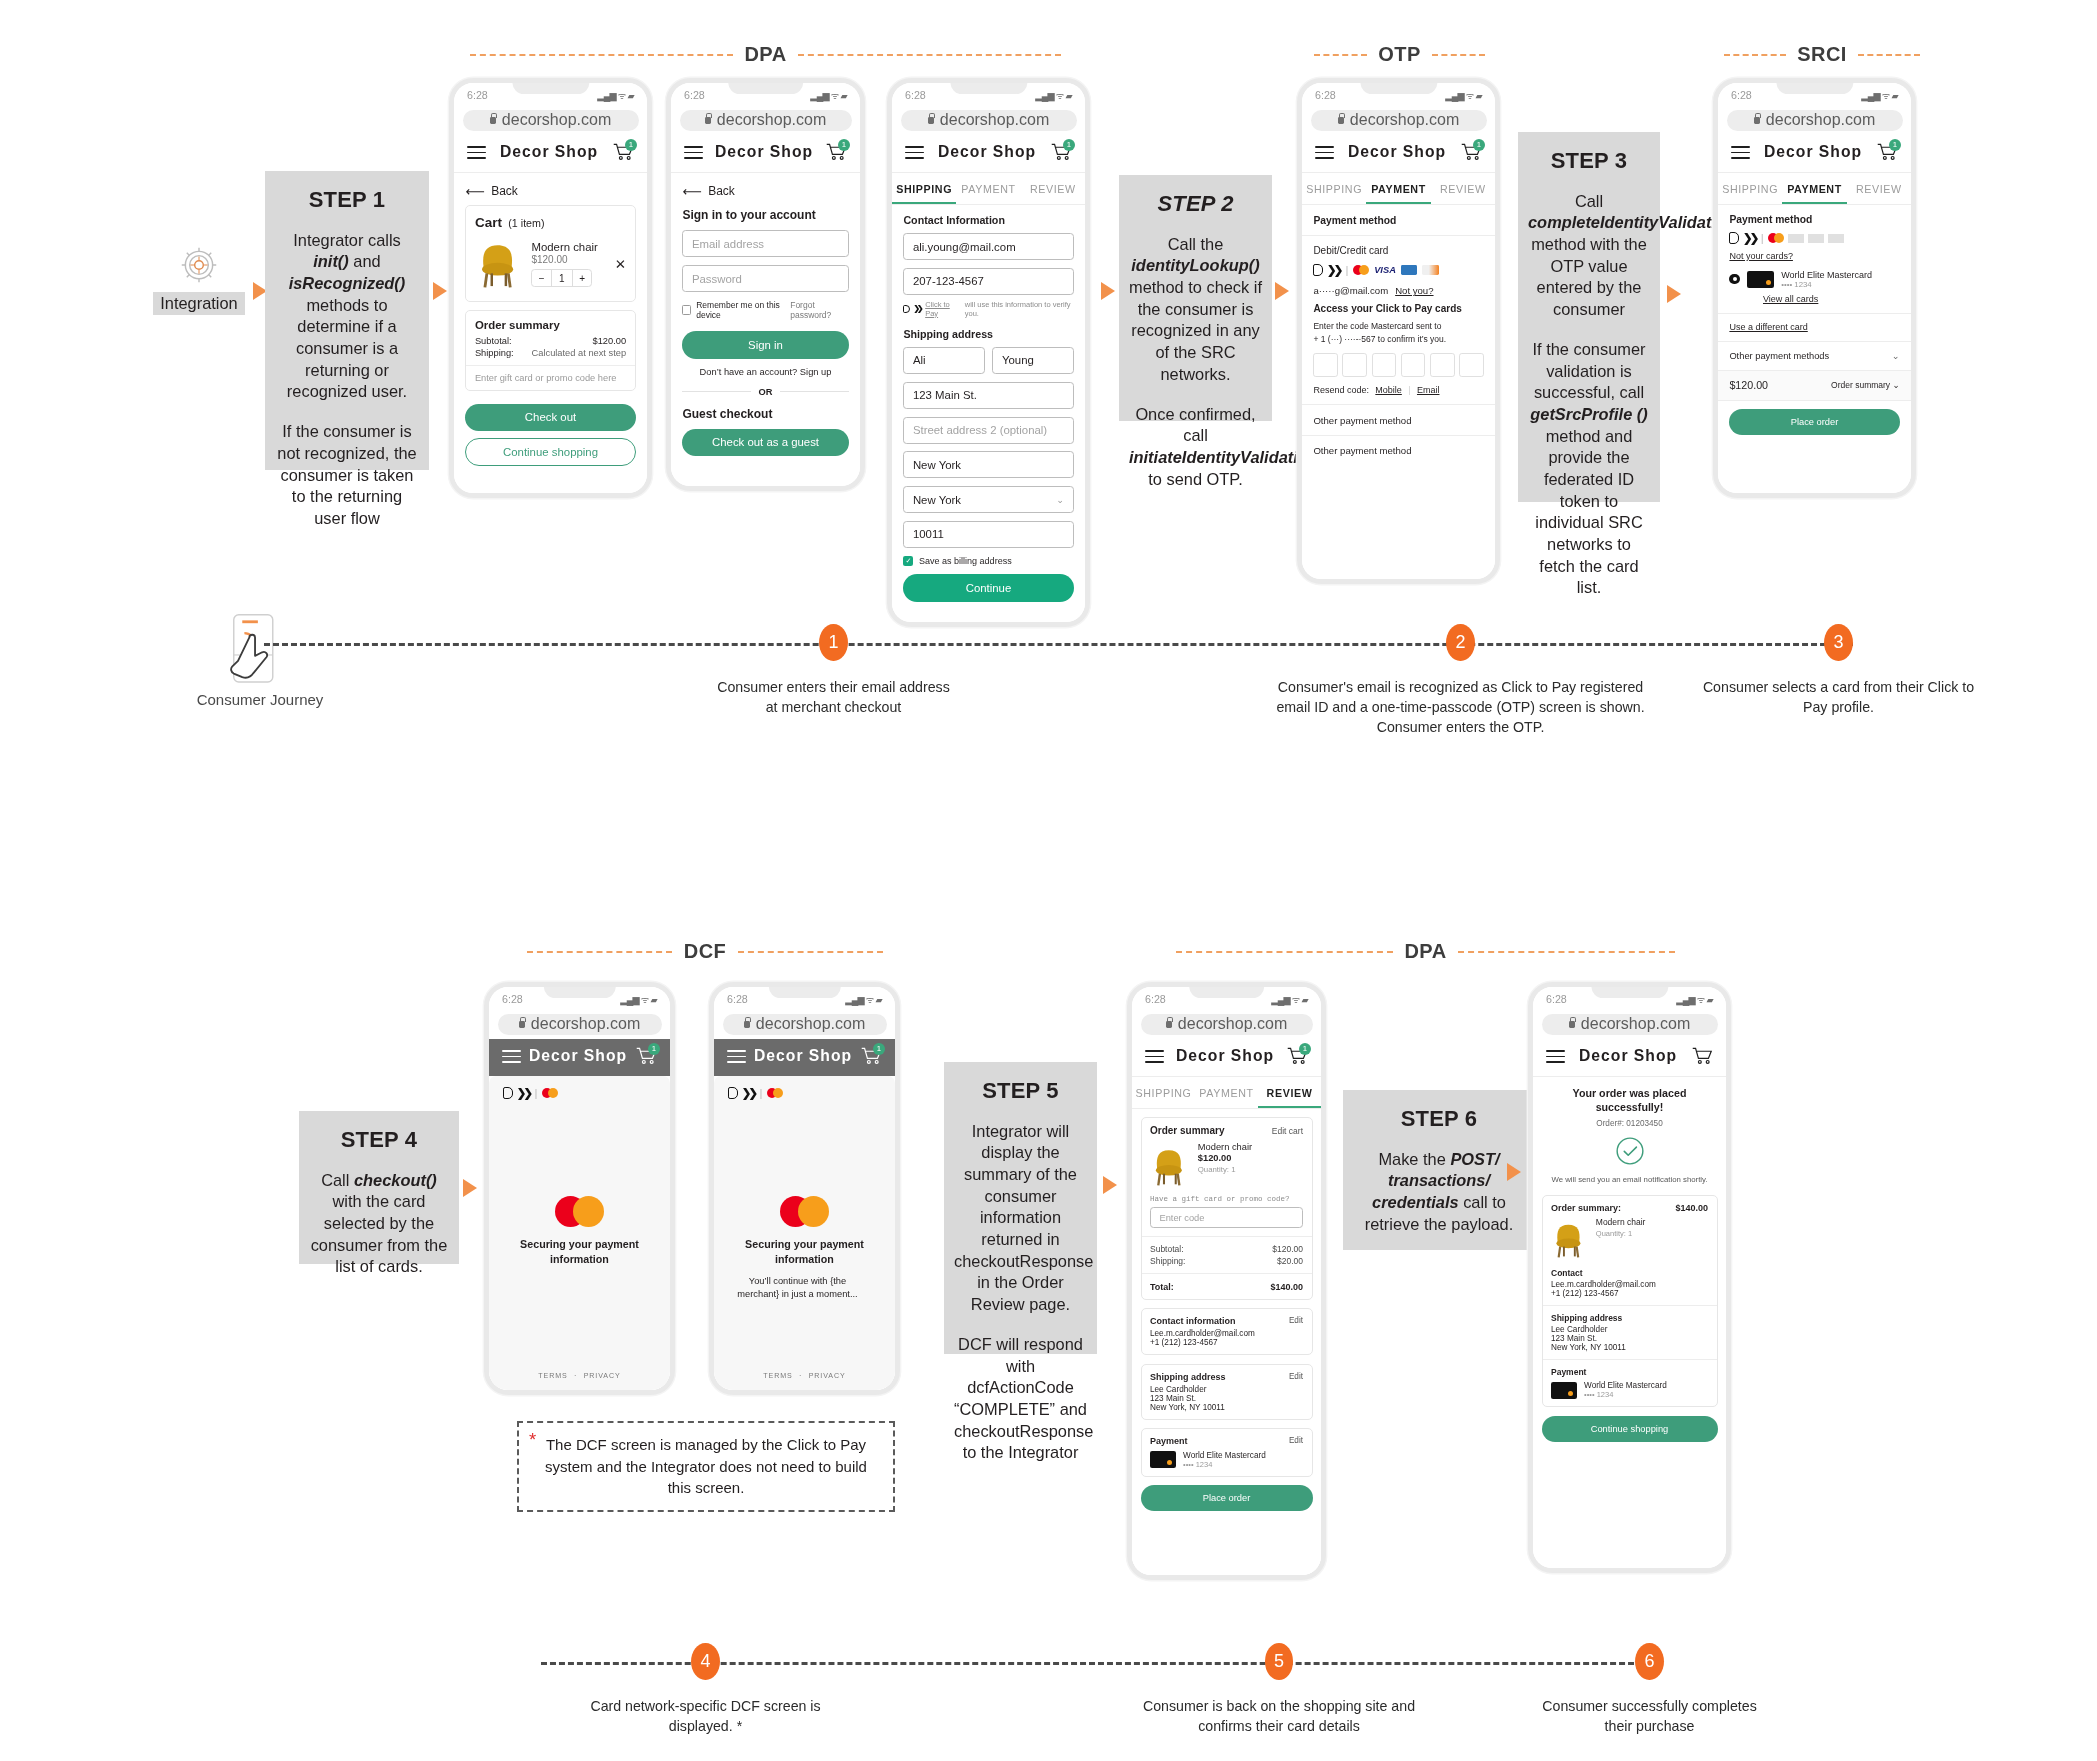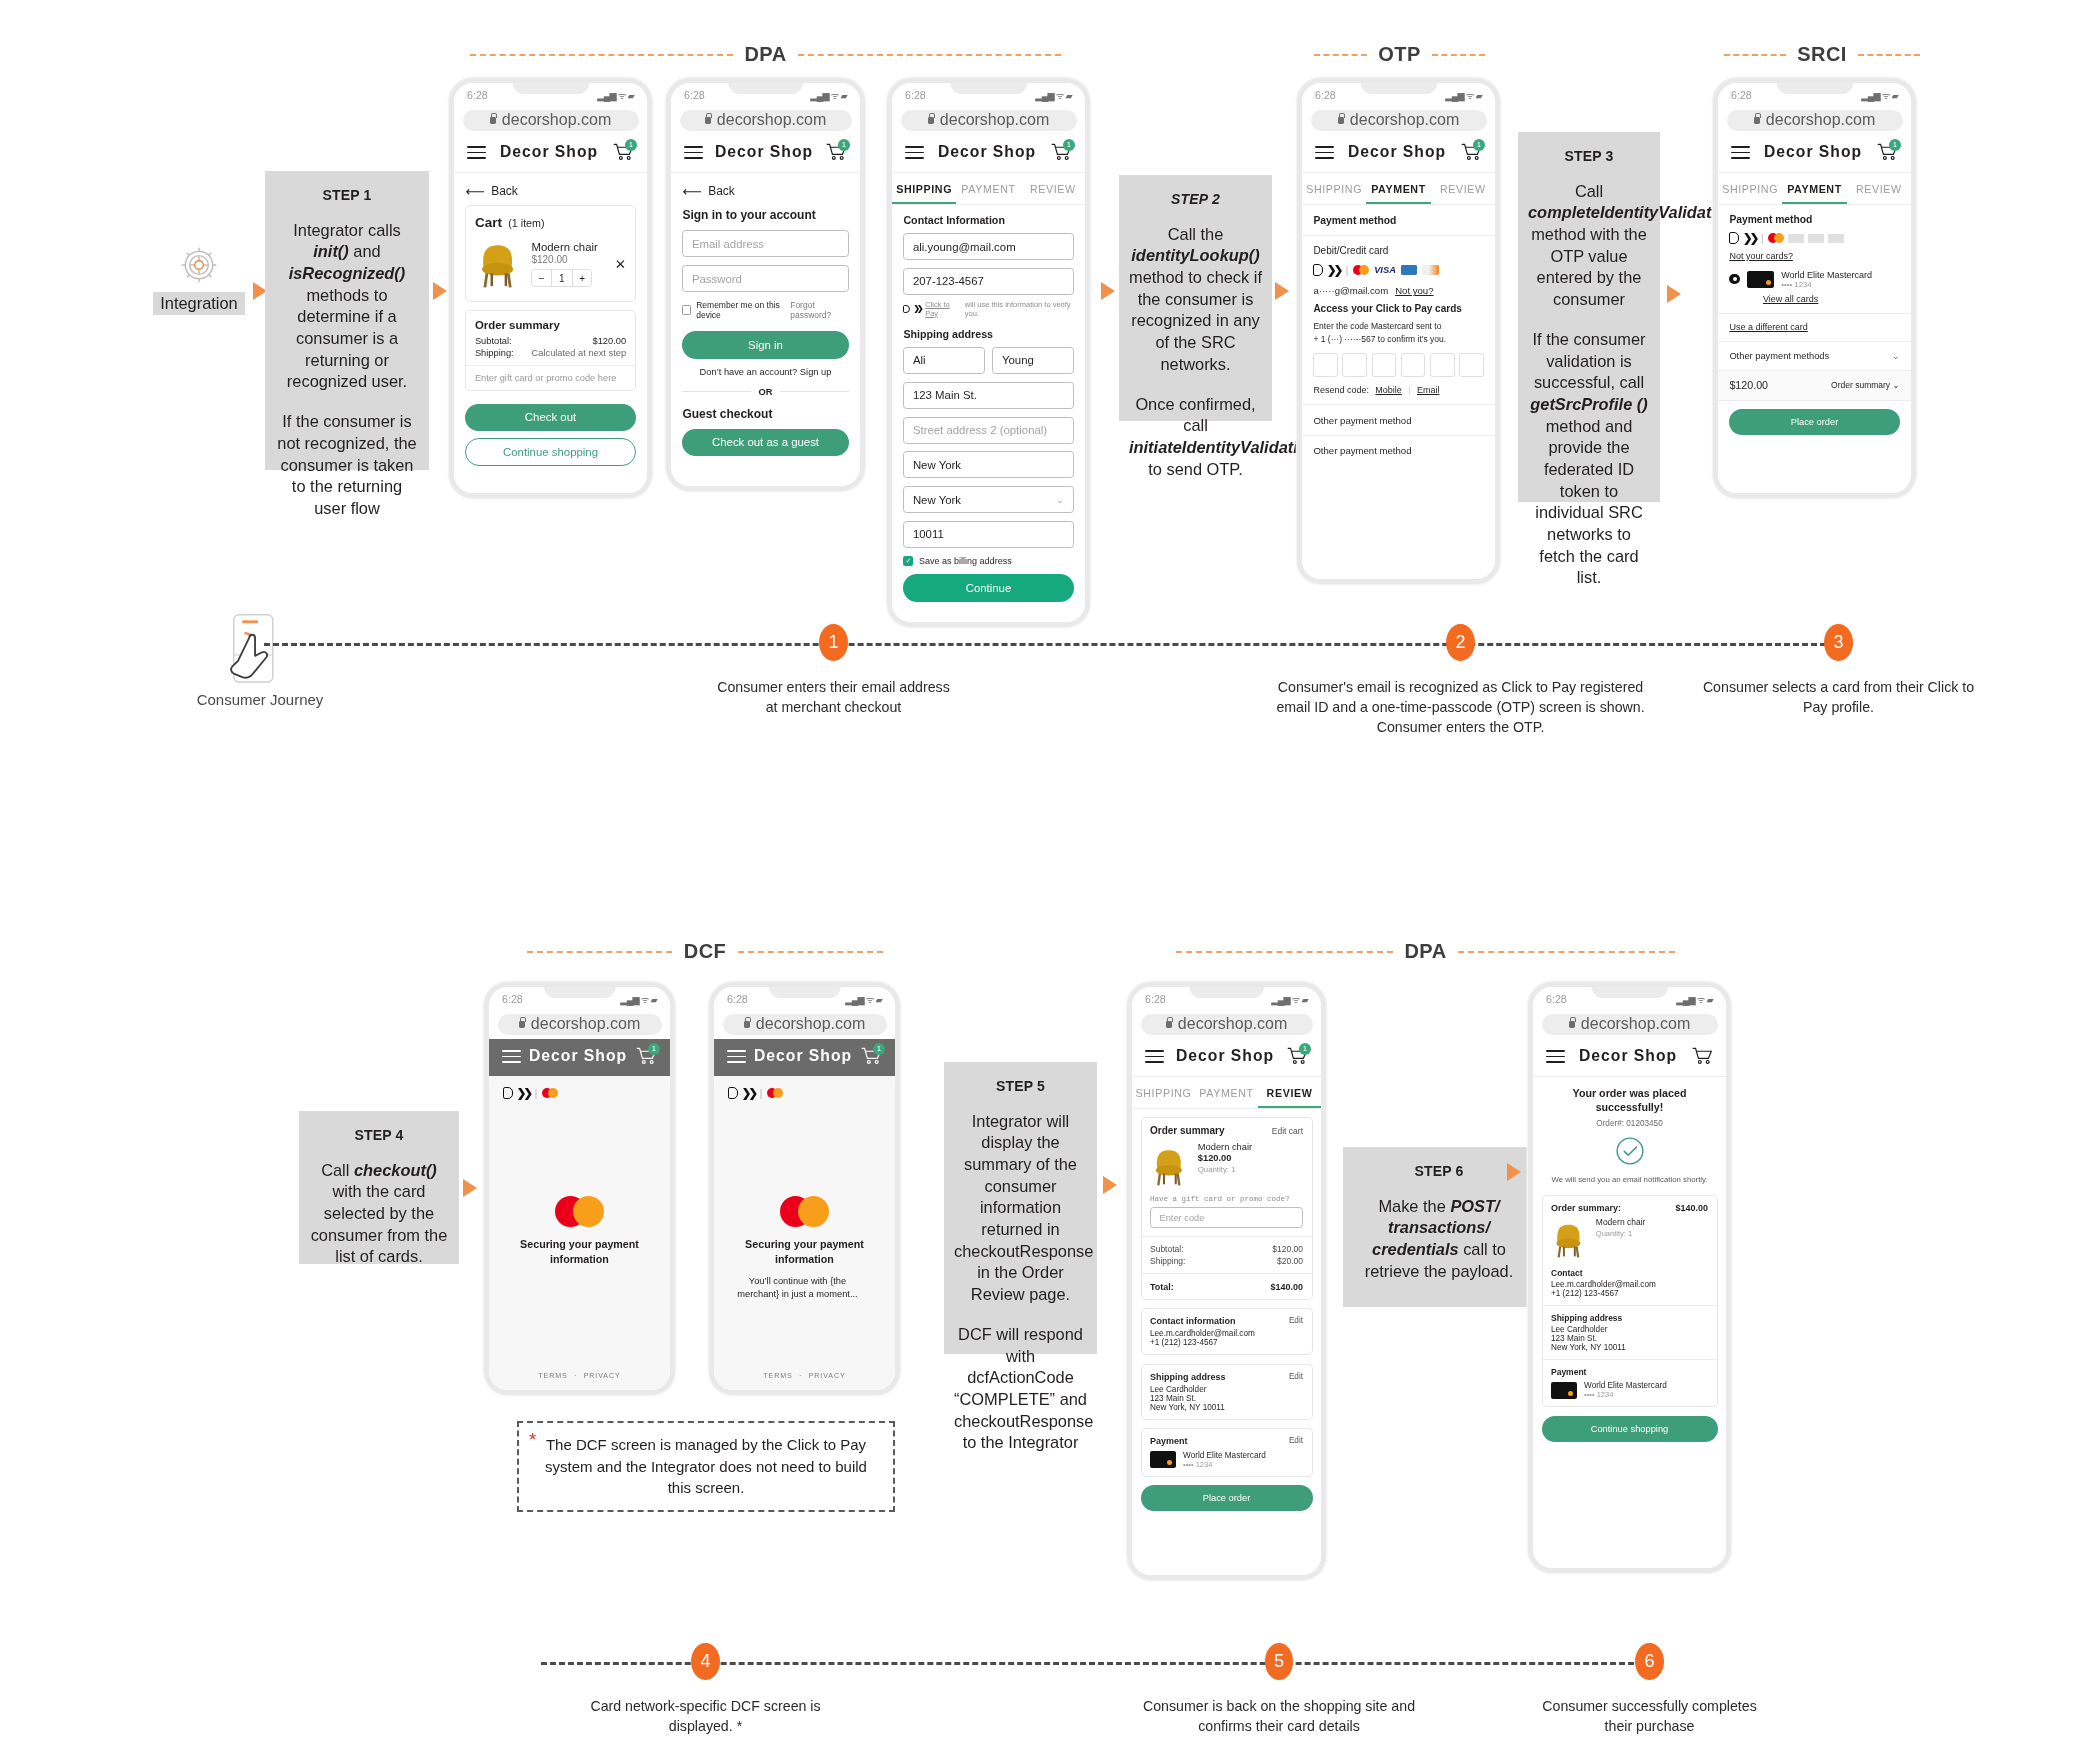--- a/index.html
+++ b/index.html
@@ -13,21 +13,21 @@
   }
   .abs { position: absolute; }
 
   
   .seclabel { display:flex; align-items:center; font-weight:700; font-size:20px; color:#3d3d3d; letter-spacing:0.4px; }
   .seclabel .dash { flex:1; height:0; border-top:2.1px dashed #f0a060; }
   .seclabel .txt { padding:0 11.4px; white-space:nowrap; }
 
   
   .stepbox { background:#d9d9d9; padding:15.7px 10px; text-align:center; }
-  .stepbox .title { font-weight:700; font-size:14px; margin-bottom:17px; letter-spacing:0.2px; }
+  .stepbox .title { font-weight:700; font-size:22px; margin-bottom:17px; letter-spacing:0.2px; }
   .stepbox .para { font-size:16.4px; line-height:1.32; }
   .stepbox .para + .para { margin-top:18.5px; }
   .stepbox b { font-weight:700; font-style:italic; }
 
   
   .tri { width:0;height:0;border-left:14.2px solid #f2914b; border-top:9.3px solid transparent; border-bottom:9.3px solid transparent; }
 
   
   .phone { background:#fff; border:5px solid #e9e9e9; border-radius:24px; overflow:hidden; box-shadow:0 0 0 1.4px #f4f4f4; }
   .phone-in { background:#fff; width:100%; height:100%; display:flex; flex-direction:column; }
@@ -779,21 +779,21 @@
             <span style="display:block;font-size:8.2px;">World Elite Mastercard</span>
             <span style="display:block;font-size:7.5px;color:#9a9a9a;">•••• 1234</span>
           </span>
         </div>
       </div>
       <div class="green-btn" style="font-size:9.3px;">Place order</div>
     </div>
   </div>
 </div>
 
-<div class="abs stepbox" style="left:1343px;top:1147px;width:192px;height:160px;">
+<div class="abs stepbox" style="left:1343px;top:1090px;width:192px;height:160px;">
   <div class="title">STEP 6</div>
   <div class="para">
     <span>Make the </span><b>POST/ transactions/ credentials</b><span> call to retrieve the payload.</span>
   </div>
 </div>
 <div class="abs tri" style="left:1507px;top:1163px;"></div>
 
 <div class="abs phone" style="left:1528px;top:982px;width:203px;height:591px;">
   <div class="phone-in">
     <div class="statusbar">

